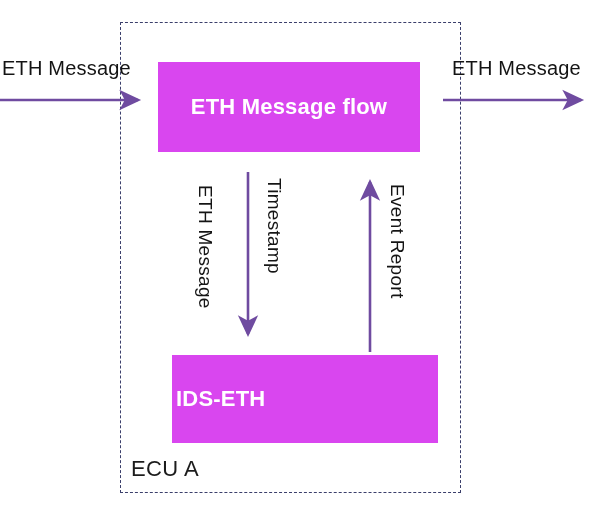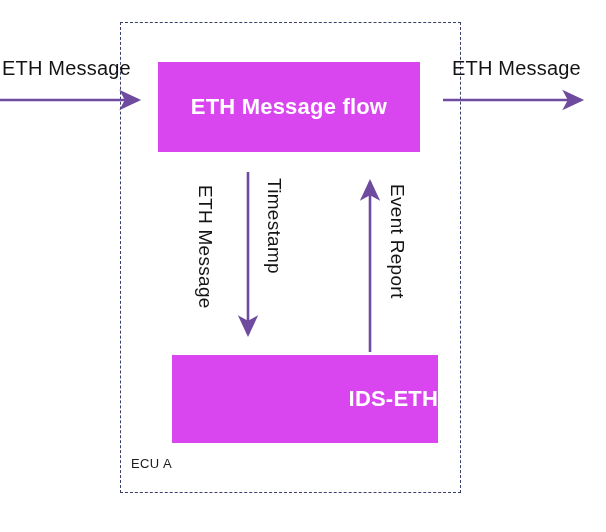--- a/index.html
+++ b/index.html
@@ -27,21 +27,21 @@
     width: 341px;
     height: 471px;
     border: 1.5px dashed #3b3f6b;
     box-sizing: border-box;
     background: transparent;
   }
   .ecu-label {
     position: absolute;
     left: 131px;
     top: 456px;
-    font-size: 13px;
+    font-size: 22px;
     color: #1c1c1c;
     letter-spacing: 0.4px;
     white-space: nowrap;
   }
 
   
   .blue-box {
     position: absolute;
     background: #d946ef;
     box-sizing: border-box;
@@ -60,21 +60,21 @@
     top: 62px;
     width: 262px;
     height: 90px;
     justify-content: center;
   }
   #box-ids-eth {
     left: 172px;
     top: 355px;
     width: 266px;
     height: 88px;
-    justify-content: flex-end;
+    justify-content: flex-start;
     padding-left: 4px;
   }
 
   
   .ext-label {
     position: absolute;
     font-size: 20px;
     color: #141414;
     white-space: nowrap;
     letter-spacing: 0.2px;

